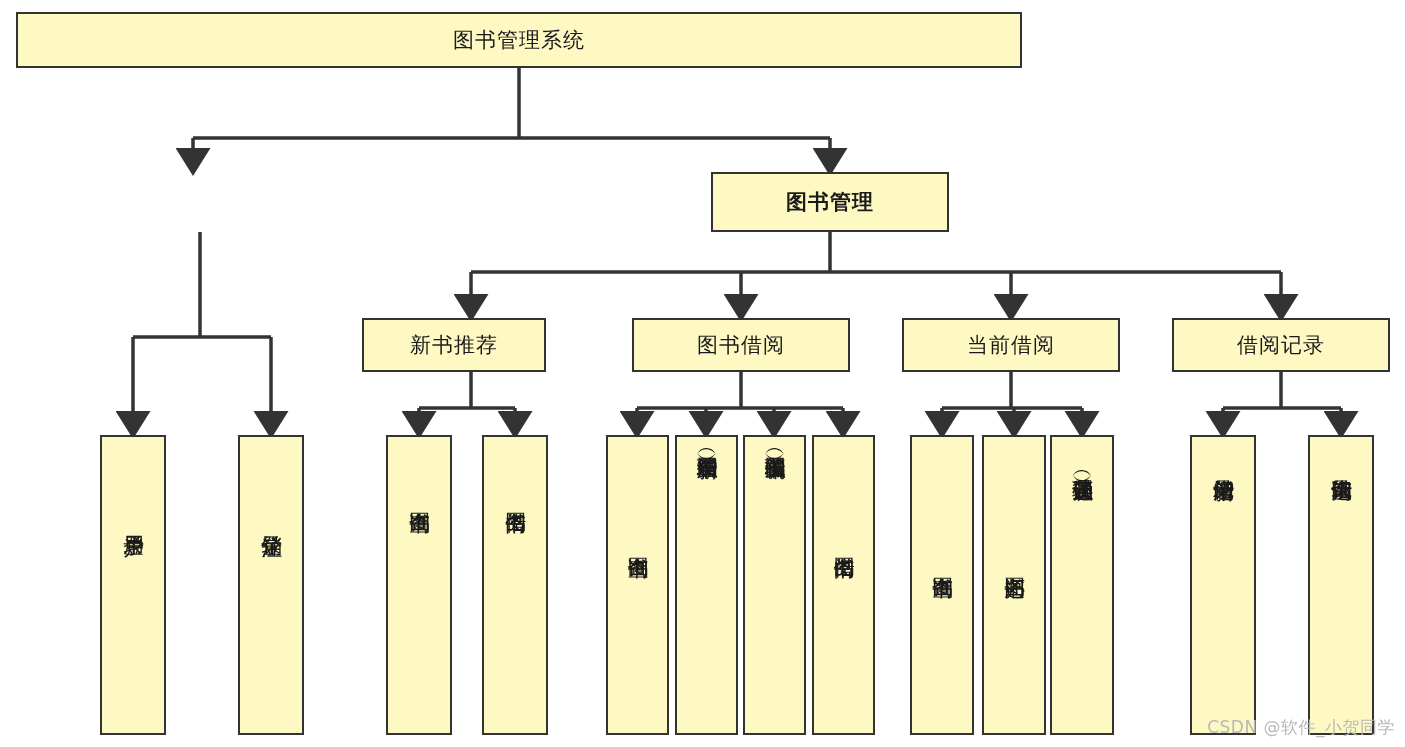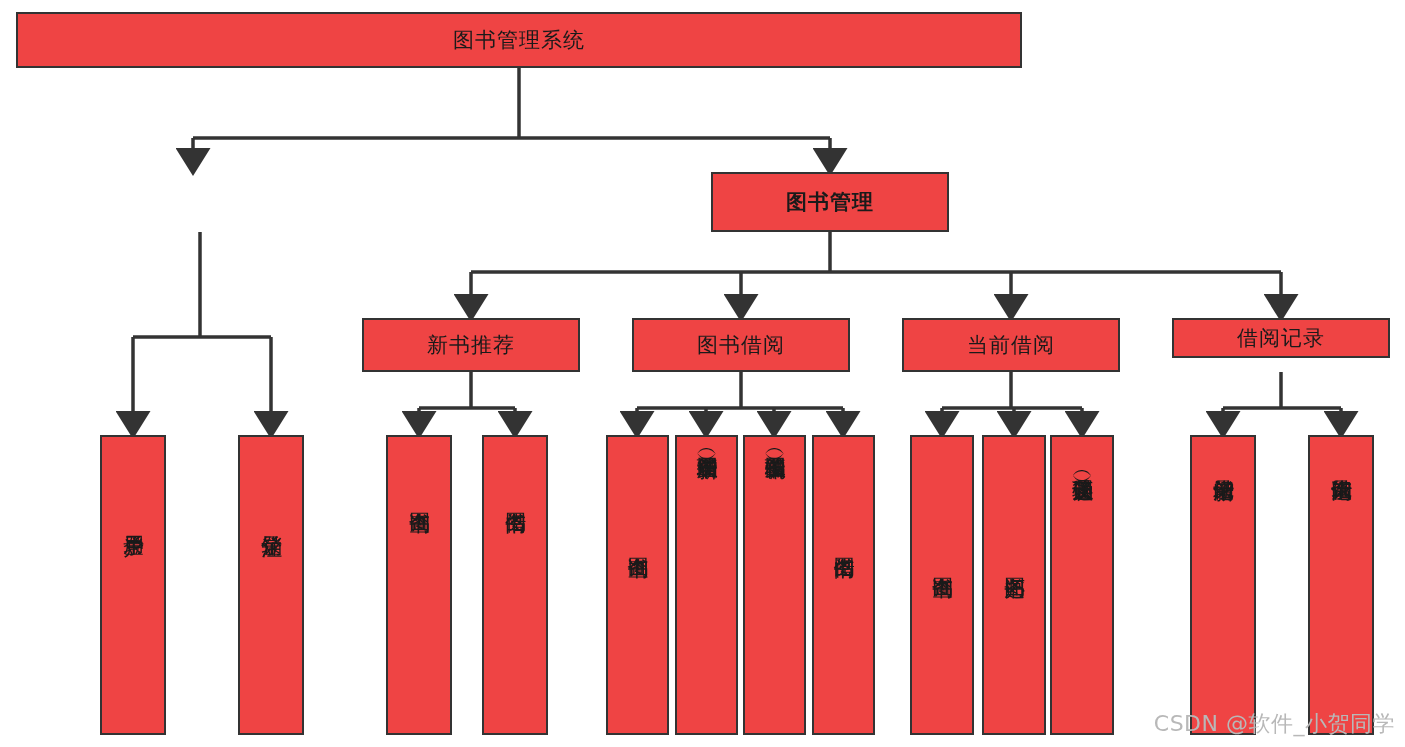--- a/index.html
+++ b/index.html
@@ -20,21 +20,21 @@
     left: 0;
     top: 0;
     width: 1405px;
     height: 747px;
     pointer-events: none;
   }
   .node {
     position: absolute;
     box-sizing: border-box;
     border: 2px solid #333333;
-    background: #ef4444;
+    background: #fef9c3;
     display: flex;
     align-items: center;
     justify-content: center;
     color: #1a1a1a;
   }
   .node.horiz {
     font-size: 21px;
     letter-spacing: 1px;
   }
   .node.vert {
@@ -67,21 +67,21 @@
   .node.vert.mid4 .vtext {
     margin-top: 120px;
   }
   .node.vert.mid5 .vtext {
     margin-top: 22px;
   }
   #watermark {
     position: absolute;
     right: 10px;
     bottom: 8px;
-    font-size: 22px;
+    font-size: 17px;
     color: #b8b8b8;
     letter-spacing: 0.5px;
     white-space: nowrap;
   }
 </style>
 </head>
 <body>
 
 <div id="canvas">
 
@@ -136,30 +136,30 @@
   </svg>
 
   <div class="node horiz" style="left:16px; top:12px; width:1006px; height:56px;">
     <span>图书管理系统</span>
   </div>
 
   <div class="node horiz" style="left:711px; top:172px; width:238px; height:60px;font-weight:bold;">
     <span>图书管理</span>
   </div>
 
-  <div class="node horiz" style="left:362px; top:318px; width:218px; height:54px;">
+  <div class="node horiz" style="left:362px; top:318px; width:184px; height:54px;">
     <span>新书推荐</span>
   </div>
   <div class="node horiz" style="left:902px; top:318px; width:218px; height:54px;">
     <span>当前借阅</span>
   </div>
   <div class="node horiz" style="left:632px; top:318px; width:218px; height:54px;">
     <span>图书借阅</span>
   </div>
-  <div class="node horiz" style="left:1172px; top:318px; width:218px; height:40px;">
+  <div class="node horiz" style="left:1172px; top:318px; width:218px; height:54px;">
     <span>借阅记录</span>
   </div>
 
   <div class="node vert mid" style="left:100px; top:435px; width:66px; height:300px;">
     <span class="vtext">用户登录</span>
   </div>
   <div class="node vert mid" style="left:238px; top:435px; width:66px; height:300px;">
     <span class="vtext">注销登录</span>
   </div>
 

